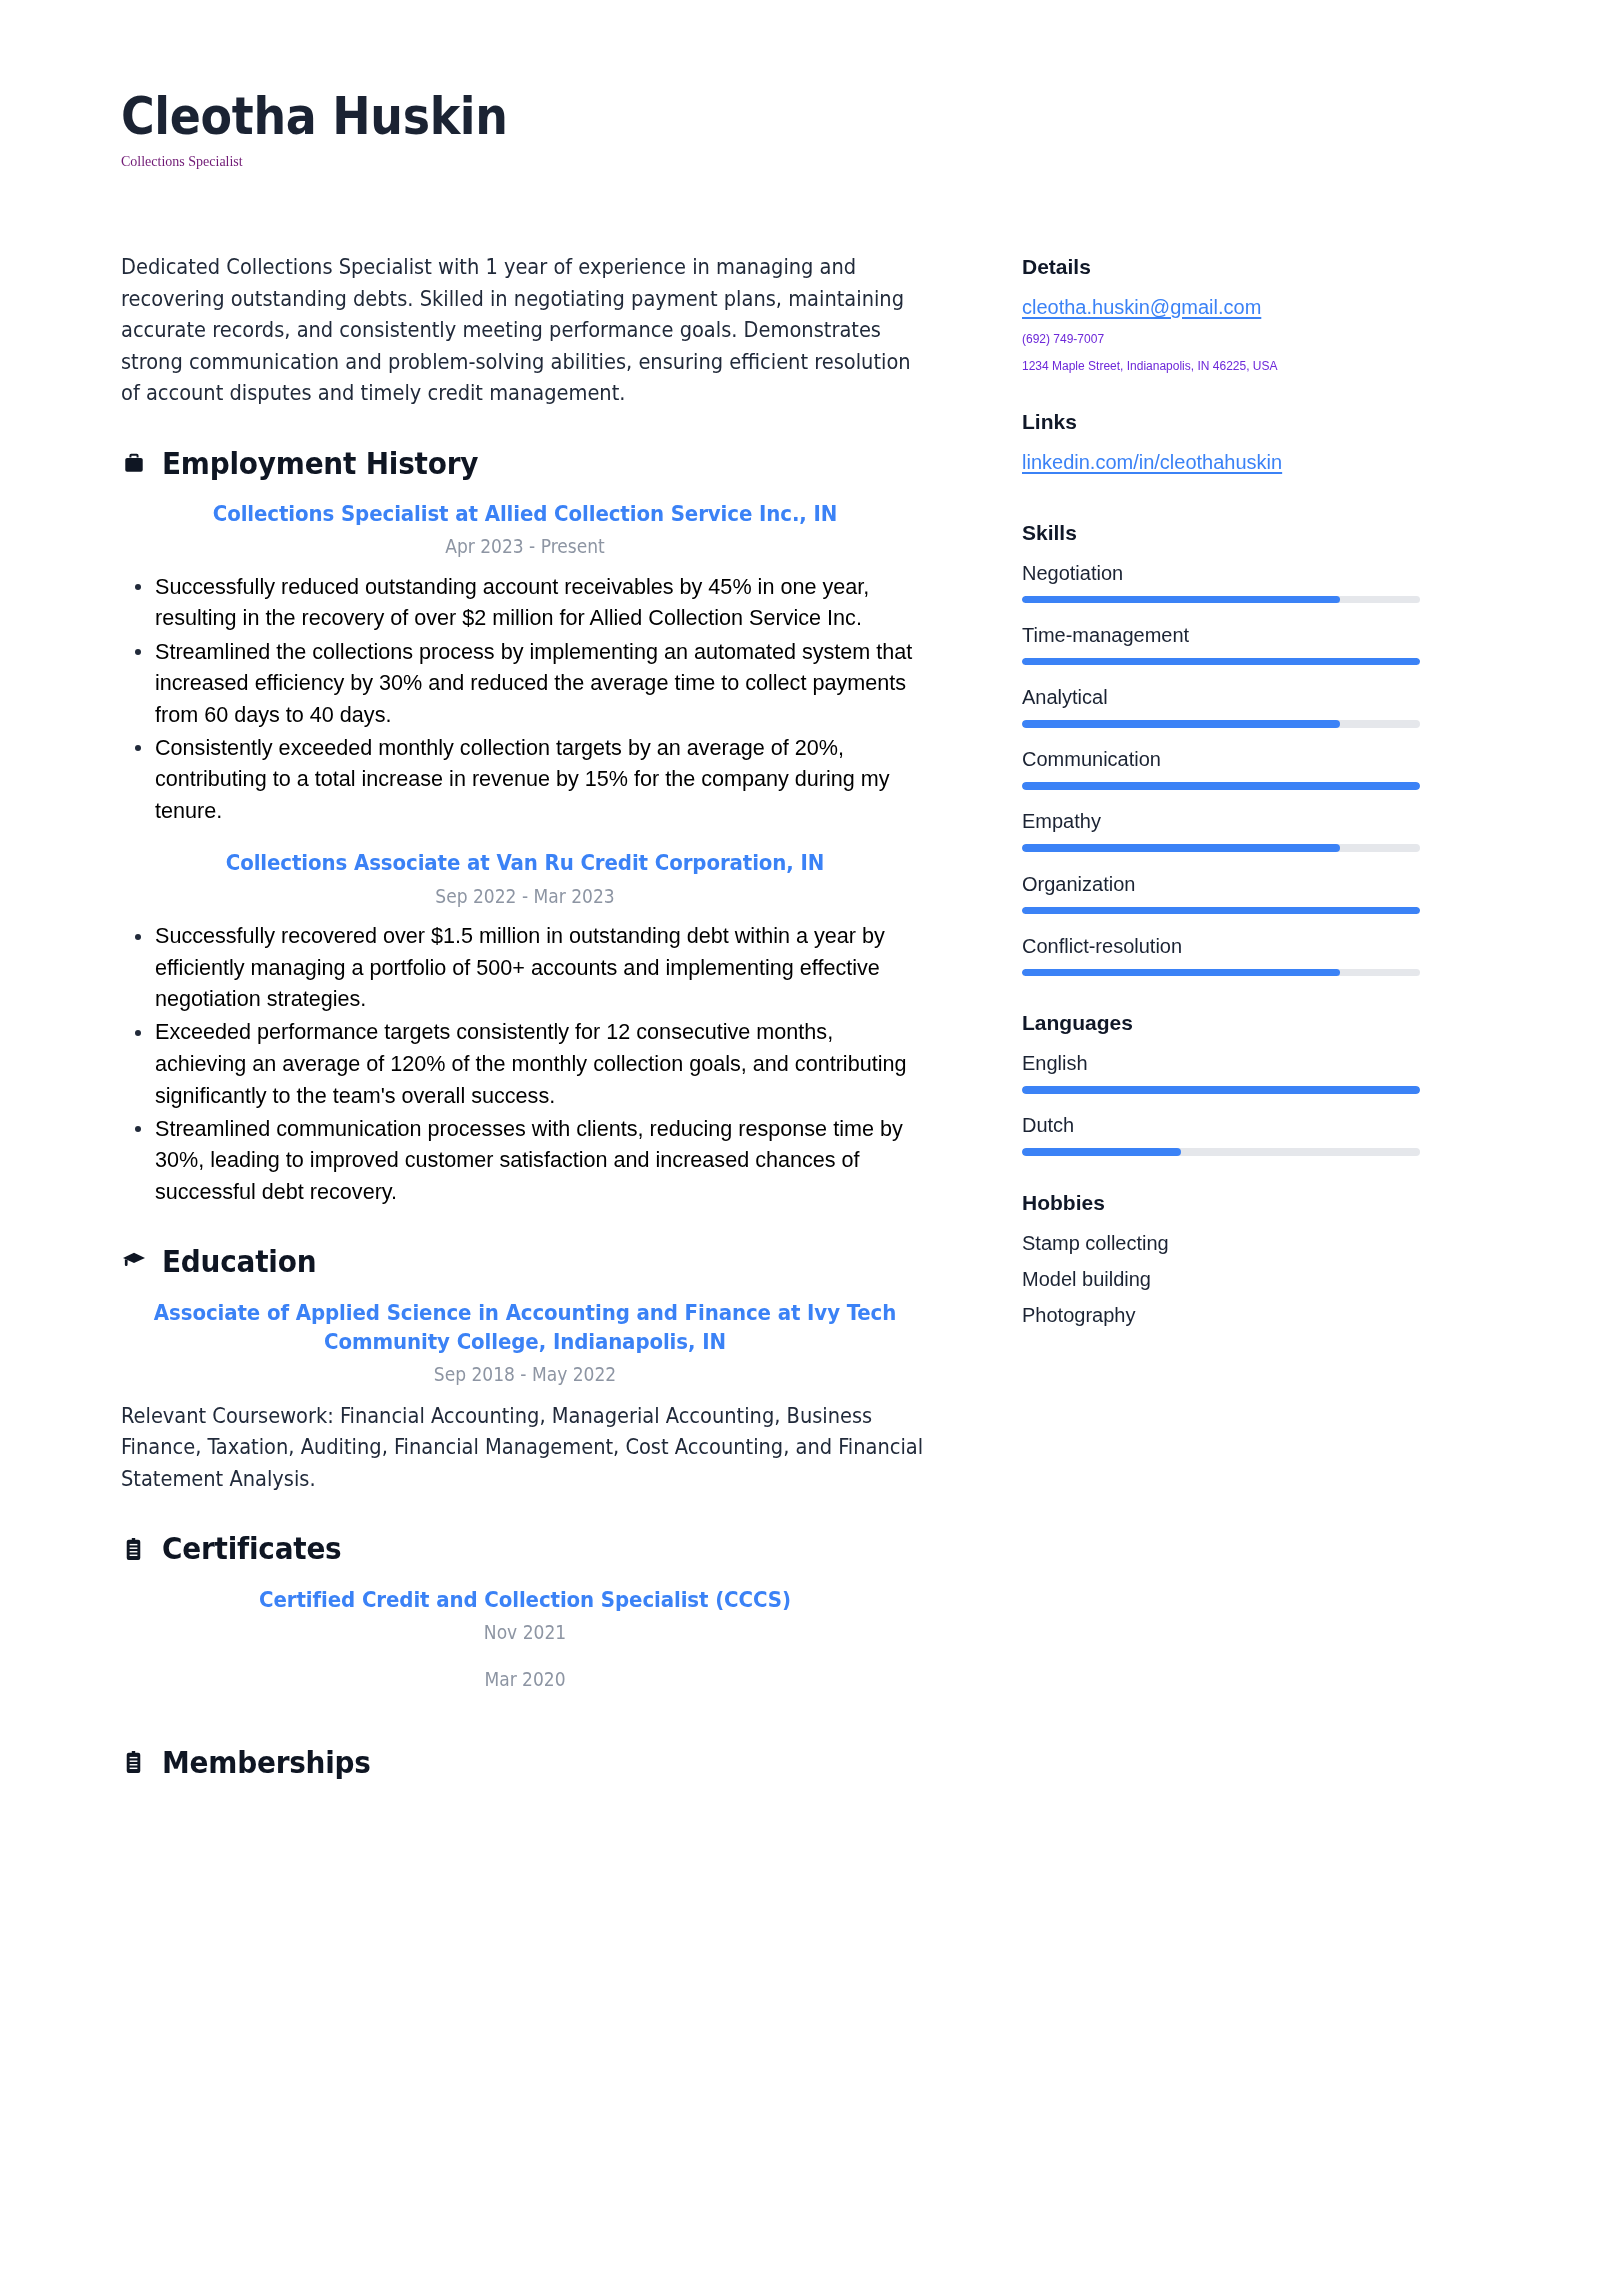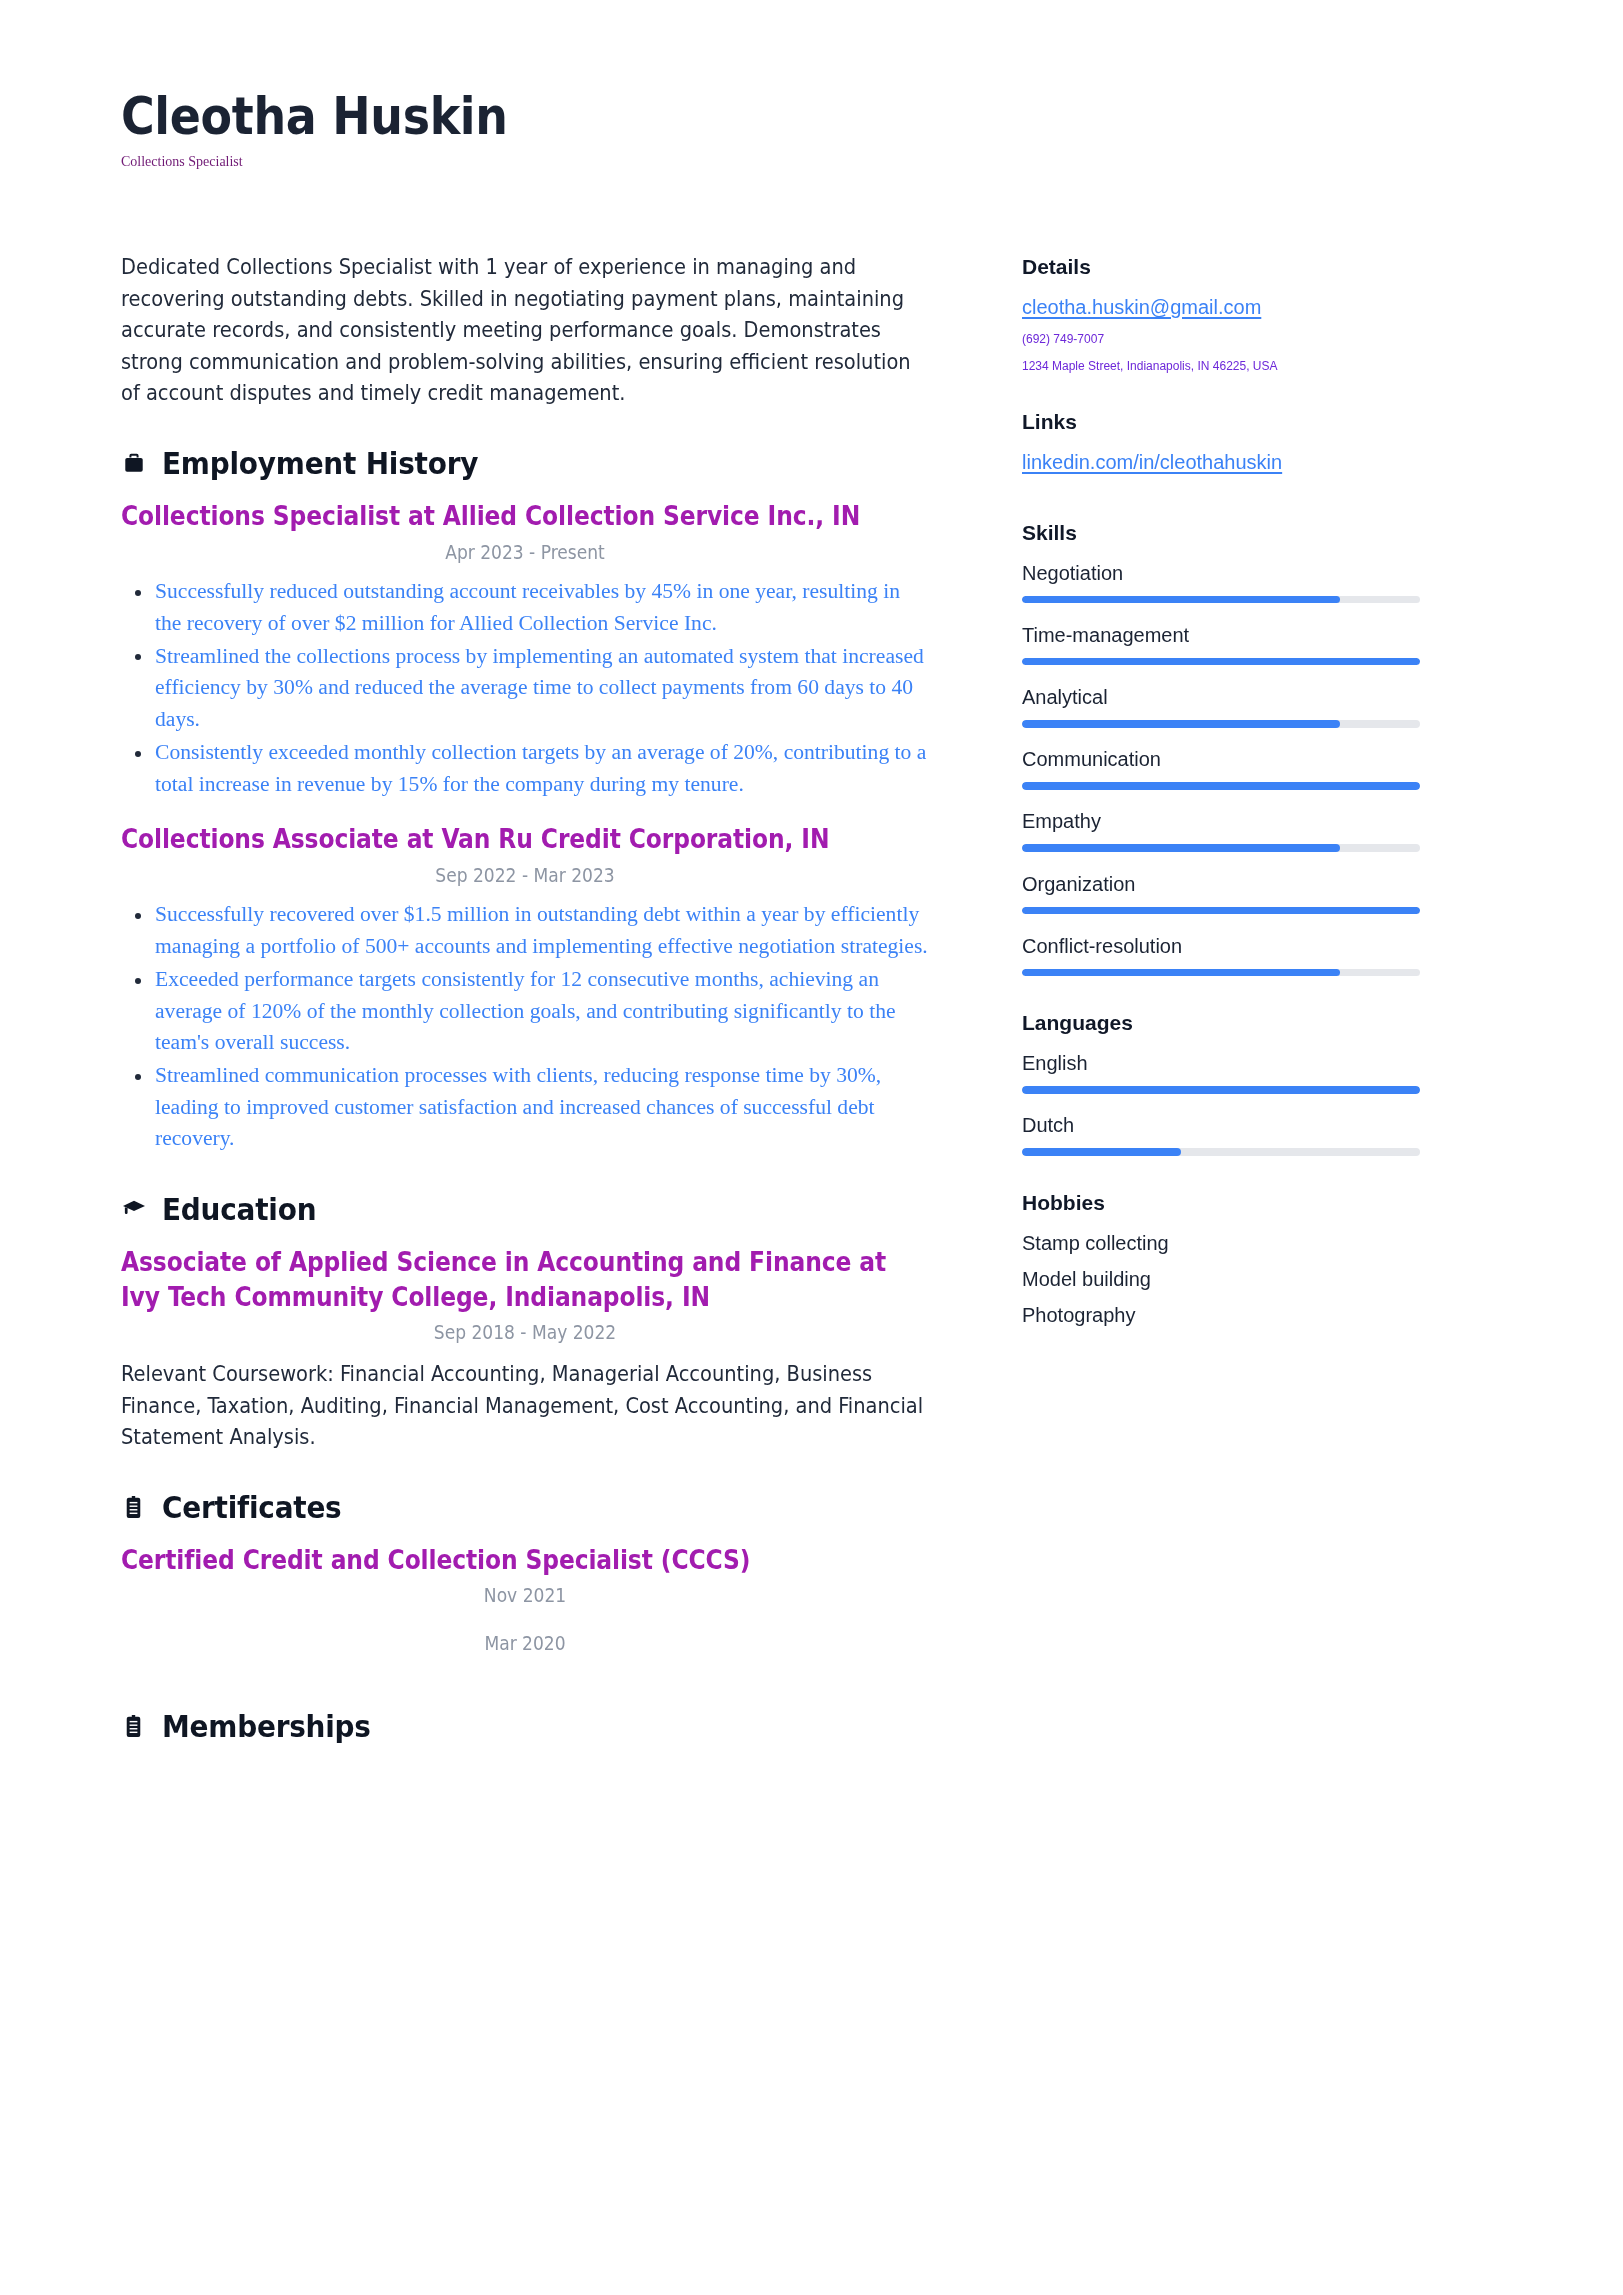--- a/index.html
+++ b/index.html
@@ -90,25 +90,26 @@
     font-size: 21.6px;
     line-height: 1.46;
     color: #212a3a;
   }
 
   .entry { margin-bottom: 3.4px; }
   .entry + .entry { margin-top: 22px; }
 
   .entry-title {
     font-family: "DejaVu Sans Condensed", "Liberation Sans Narrow", "Liberation Sans", sans-serif;
-    font-size: 26px;
+    font-size: 22px;
     font-weight: 700;
-    color: #a21caf;
+    color: #3b82f6;
     line-height: 1.33;
     letter-spacing: -0.1px;
+    text-align: center;
   }
 
   .entry-date {
     font-family: "DejaVu Sans Condensed", "Liberation Sans Narrow", "Liberation Sans", sans-serif;
     font-size: 19px;
     color: #8d95a3;
     line-height: 1.35;
     margin-top: 6px;
     text-align: center;
   }
@@ -122,24 +123,24 @@
   }
 
   ul.bullets {
     list-style: none;
     margin-top: 11px;
     padding-left: 0;
   }
   ul.bullets li {
     position: relative;
     padding-left: 34px;
-    font-family: Liberation Serif, serif;
+    font-family: Liberation Sans, sans-serif;
     font-size: 21.6px;
     line-height: 1.46;
-    color: #3b82f6;
+    color: #000000;
     margin-bottom: 1.7px;
   }
   ul.bullets li::before {
     content: "";
     position: absolute;
     left: 14.4px;
     top: 13.5px;
     width: 6px;
     height: 6px;
     border-radius: 50%;

